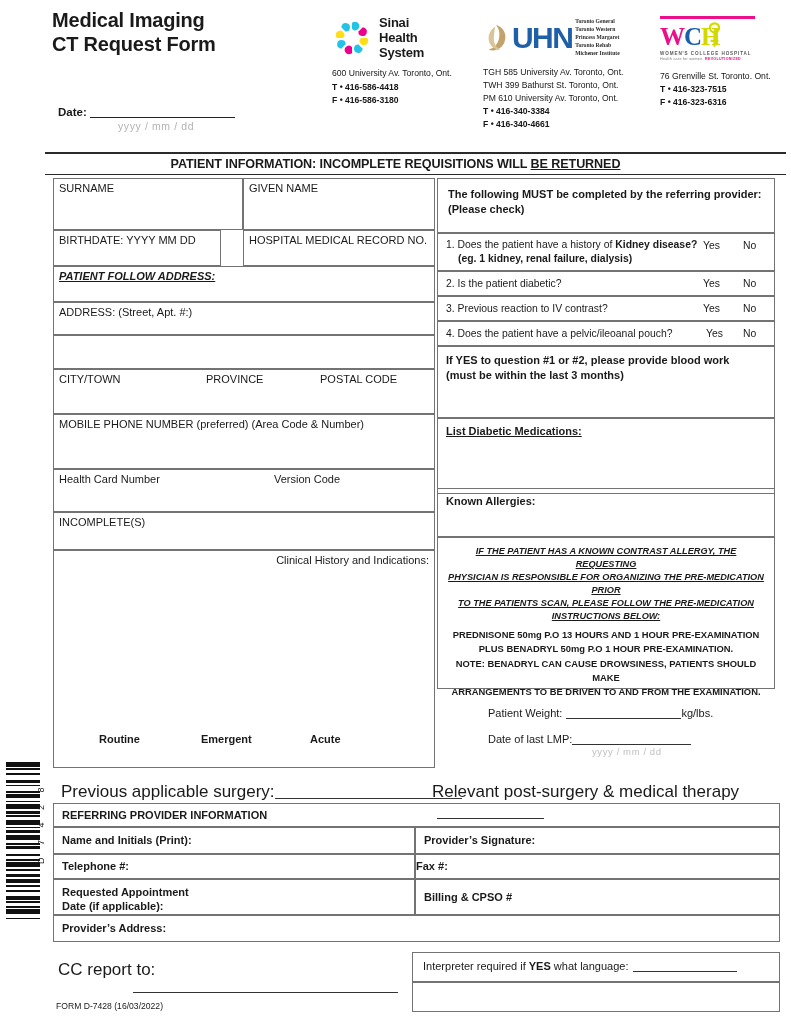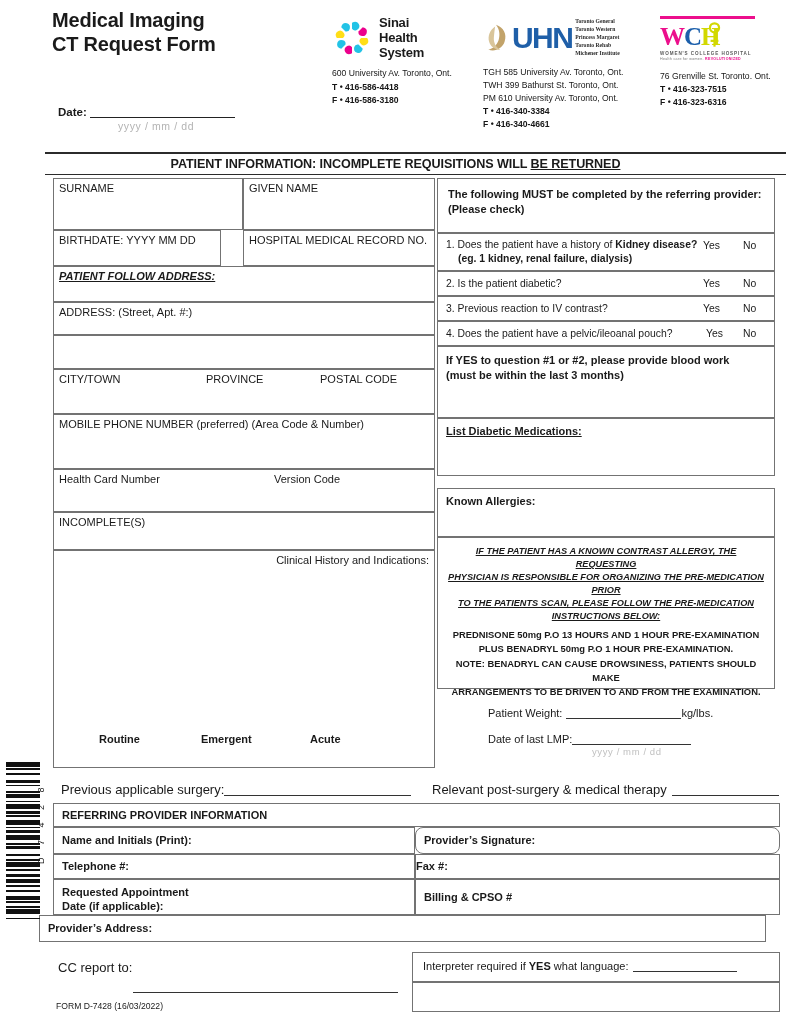--- a/index.html
+++ b/index.html
@@ -102,21 +102,21 @@
   .bc-text {
     position:absolute; left:34px; top:762px; height:122px; width:14px;
     font-size:9px; letter-spacing:5px;
     writing-mode:vertical-rl; transform:rotate(180deg);
     display:flex; align-items:center; justify-content:center;
     color:#1a1a1a;
   }
 
   .footnote { position:absolute; left:56px; top:1001px; font-size:8.6px; }
 
-  .lbl { position:absolute; font-size:13px; }
+  .lbl { position:absolute; font-size:17px; }
 </style>
 </head>
 <body>
 
 <div class="page">
 
   <div class="header">
 
     <div class="form-title">
       <div>Medical Imaging</div>
@@ -298,21 +298,21 @@
       </div>
       <span class="yn" style="left:268px; top:5px;">Yes</span>
       <span class="yn" style="left:305px; top:5px;">No</span>
     </div>
 
     <div class="cell bold" style="left:437px; top:346px; width:338px; height:72px; padding:6px 8px; font-size:11px; line-height:1.34;">
       <div>If YES to question #1 or #2, please provide blood work</div>
       <div>(must be within the last 3 months)</div>
     </div>
 
-    <div class="cell bold" style="left:437px; top:418px; width:338px; height:58px; padding:6px 8px;">
+    <div class="cell bold" style="left:437px; top:418px; width:338px; height:76px; padding:6px 8px;">
       <span style="text-decoration:underline;">List Diabetic Medications:</span>
     </div>
 
     <div class="cell bold" style="left:437px; top:488px; width:338px; height:49px; padding:6px 8px;">
       <span>Known Allergies:</span>
     </div>
 
     <div class="cell" style="left:437px; top:537px; width:338px; height:152px; padding:7px 10px;">
       <div class="instr">
         <span class="em">IF THE PATIENT HAS A KNOWN CONTRAST ALLERGY, THE REQUESTING</span><br>
@@ -341,32 +341,32 @@
     <span>Previous applicable surgery:</span><span class="blank" style="width:187px;"></span>
   </div>
   <div class="lbl" style="left:432px; top:782px;">
     <span>Relevant post-surgery &amp; medical therapy</span><span class="blank" style="width:107px; margin-left:5px;"></span>
   </div>
 
   <div>
     <div class="cell bold" style="left:53px; top:803px; width:727px; height:24px; padding:5px 8px; font-size:11px;"><span>REFERRING PROVIDER INFORMATION</span></div>
 
     <div class="cell bold" style="left:53px;  top:827px; width:362px; height:27px; padding:6px 8px;"><span>Name and Initials (Print):</span></div>
-    <div class="cell bold" style="left:415px; top:827px; width:365px; height:27px; padding:6px 8px;border-radius:8px;"><span>Provider’s Signature:</span></div>
+    <div class="cell bold" style="left:415px; top:827px; width:365px; height:27px; padding:6px 8px;"><span>Provider’s Signature:</span></div>
 
     <div class="cell bold" style="left:53px;  top:854px; width:362px; height:25px; padding:5px 8px;"><span>Telephone #:</span></div>
     <div class="cell bold" style="left:415px; top:854px; width:365px; height:25px; padding:5px 0;"><span>Fax #:</span></div>
 
     <div class="cell bold" style="left:53px;  top:879px; width:362px; height:36px; padding:5px 8px; line-height:1.3;">
       <div>Requested Appointment</div>
       <div>Date (if applicable):</div>
     </div>
     <div class="cell bold" style="left:415px; top:879px; width:365px; height:36px; padding:11px 8px;"><span>Billing &amp; CPSO #</span></div>
 
-    <div class="cell bold" style="left:39px; top:915px; width:727px; height:27px; padding:6px 8px;"><span>Provider’s Address:</span></div>
+    <div class="cell bold" style="left:53px; top:915px; width:727px; height:27px; padding:6px 8px;"><span>Provider’s Address:</span></div>
   </div>
 
   <div class="lbl" style="left:58px; top:960px;"><span>CC report to:</span></div>
   <div style="position:absolute; left:133px; top:992px; width:265px; border-bottom:1px solid #333; height:1px;"></div>
 
   <div class="cell" style="left:412px; top:952px; width:368px; height:30px; padding:7px 10px; font-size:11px;">
     <span>Interpreter required if </span><b>YES</b><span> what language:</span><span class="blank" style="width:104px; margin-left:5px;"></span>
   </div>
   <div class="cell" style="left:412px; top:982px; width:368px; height:30px;"></div>
 

